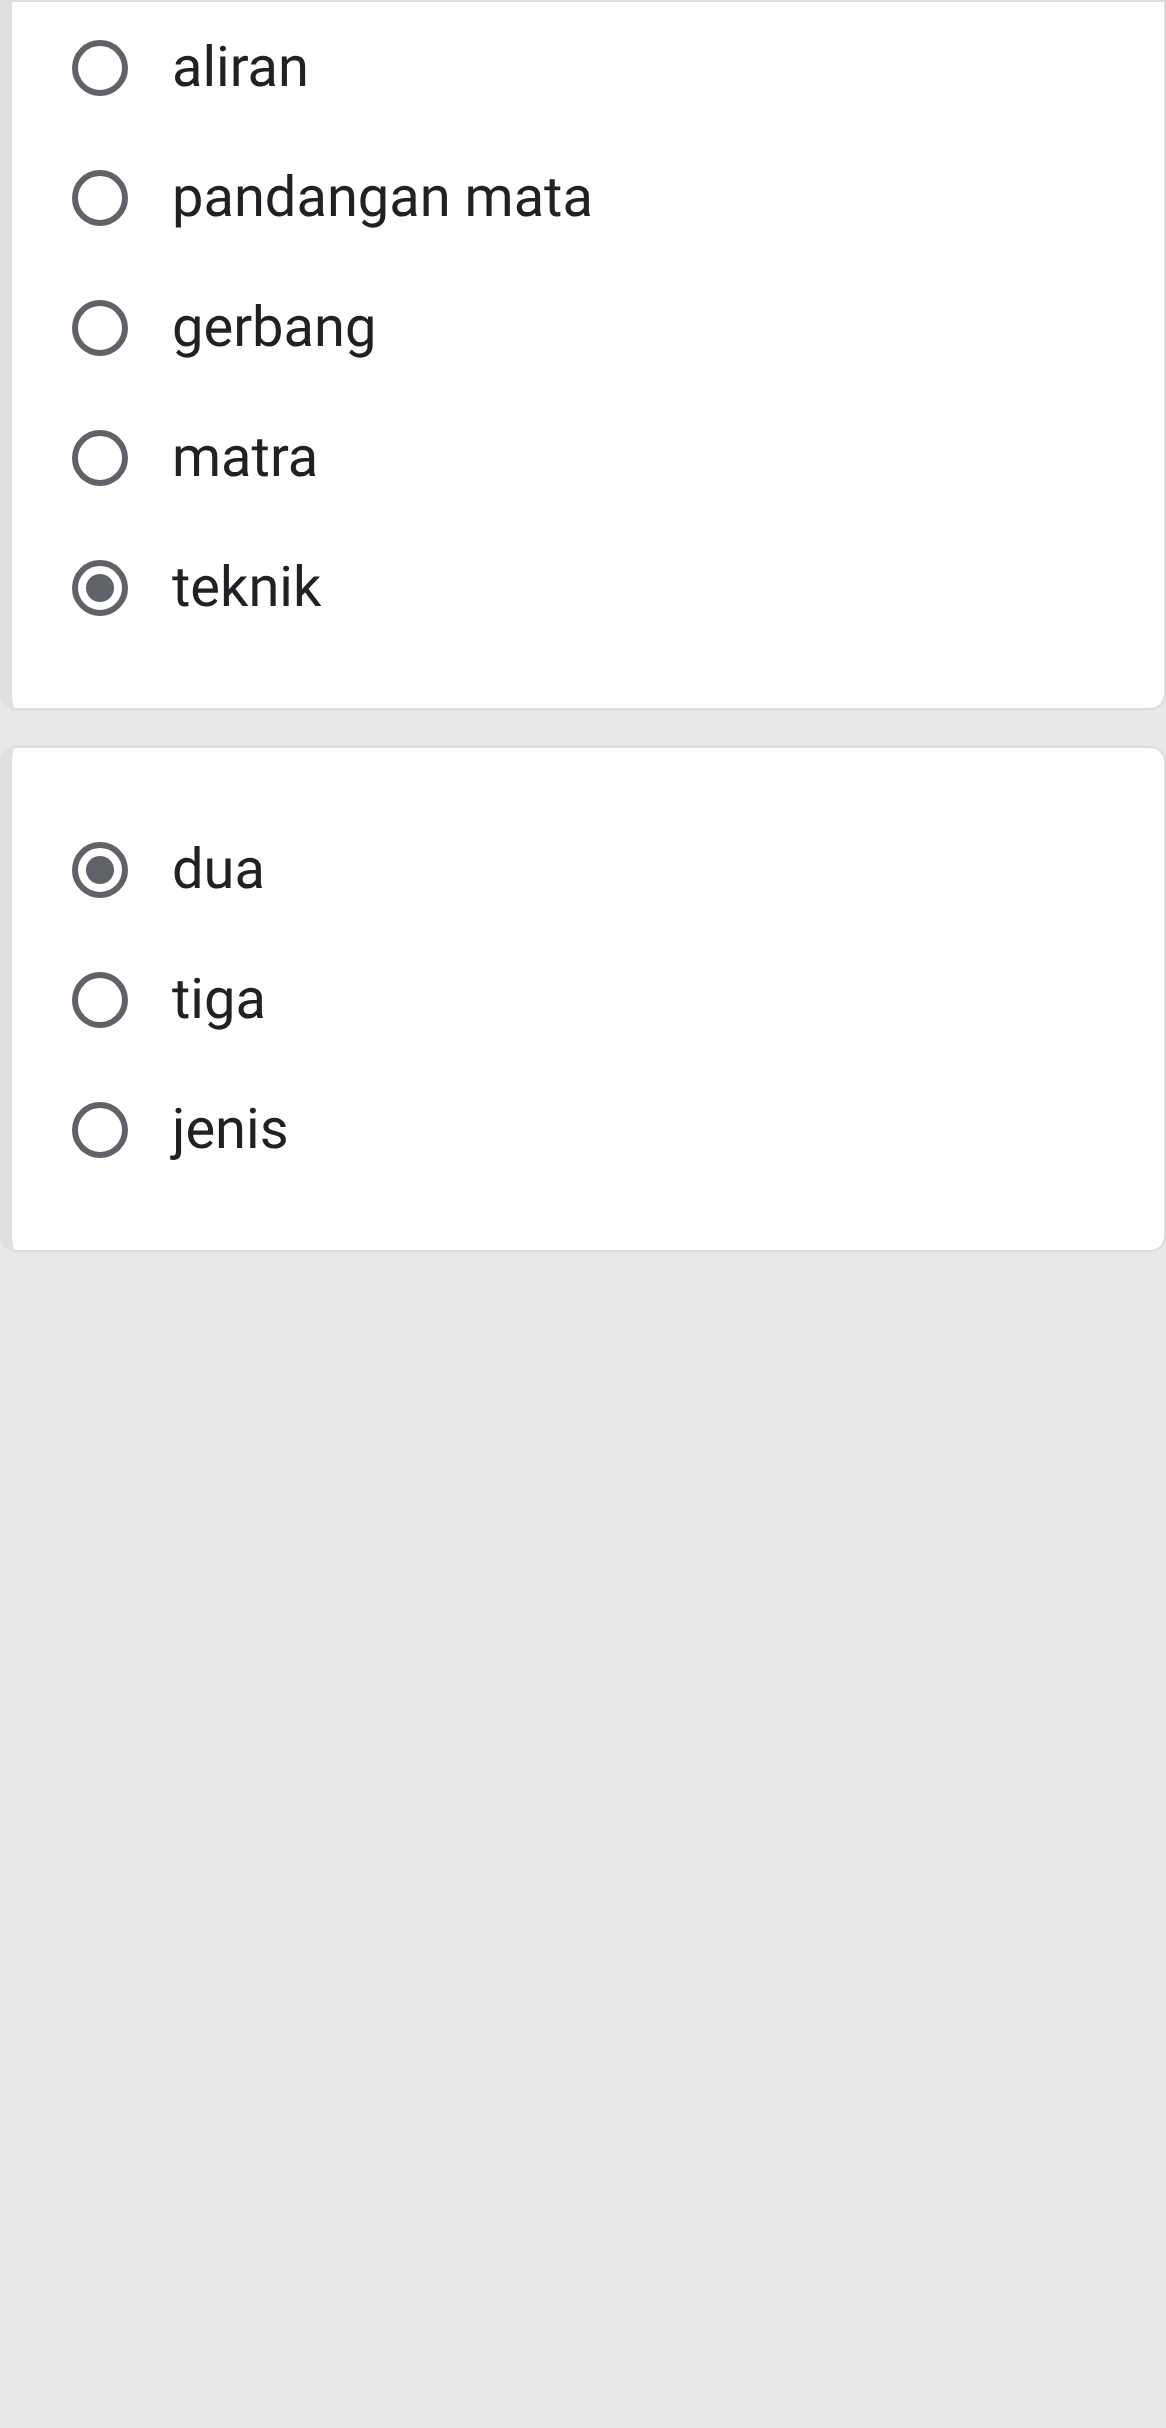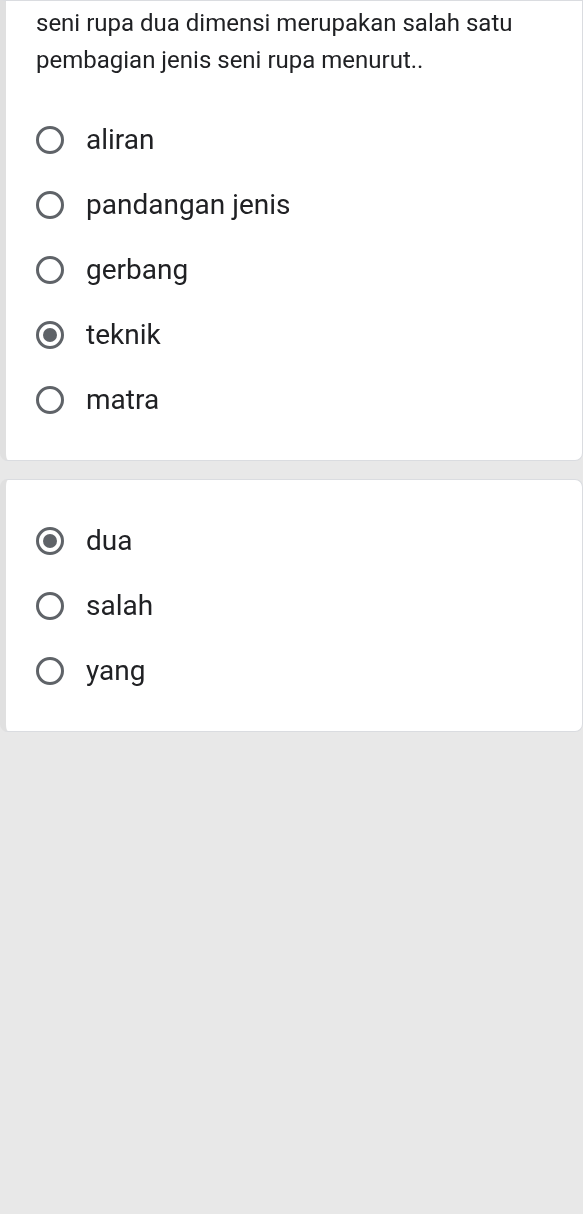--- a/index.html
+++ b/index.html
@@ -83,59 +83,58 @@
     .first-card .question-text {
       padding-top: 4px;
     }
   </style>
 </head>
 <body>
 
 <div class="container">
 
   <div class="question-card first-card">
-    <div class="question-text">seni rupa dua dimensi merupakan salah satu pembagian jenis seni rupa menurut..</div>
     <div class="options-list">
       <div class="option-row">
         <div class="radio-circle"></div>
         <span class="option-label">aliran</span>
       </div>
       <div class="option-row">
         <div class="radio-circle"></div>
-        <span class="option-label">pandangan jenis</span>
+        <span class="option-label">pandangan mata</span>
       </div>
       <div class="option-row">
         <div class="radio-circle"></div>
         <span class="option-label">gerbang</span>
       </div>
       <div class="option-row">
+        <div class="radio-circle"></div>
+        <span class="option-label">matra</span>
+      </div>
+      <div class="option-row">
         <div class="radio-circle selected">
             <div class="radio-inner"></div>
           </div>
         <span class="option-label">teknik</span>
-      </div>
-      <div class="option-row">
-        <div class="radio-circle"></div>
-        <span class="option-label">matra</span>
       </div>
     </div>
   </div>
 
   <div class="question-card">
     <div class="options-list">
       <div class="option-row">
         <div class="radio-circle selected">
             <div class="radio-inner"></div>
           </div>
         <span class="option-label">dua</span>
       </div>
       <div class="option-row">
         <div class="radio-circle"></div>
-        <span class="option-label">salah</span>
+        <span class="option-label">tiga</span>
       </div>
       <div class="option-row">
         <div class="radio-circle"></div>
-        <span class="option-label">yang</span>
+        <span class="option-label">jenis</span>
       </div>
     </div>
   </div>
 
 </div>
 
 </body></html>

